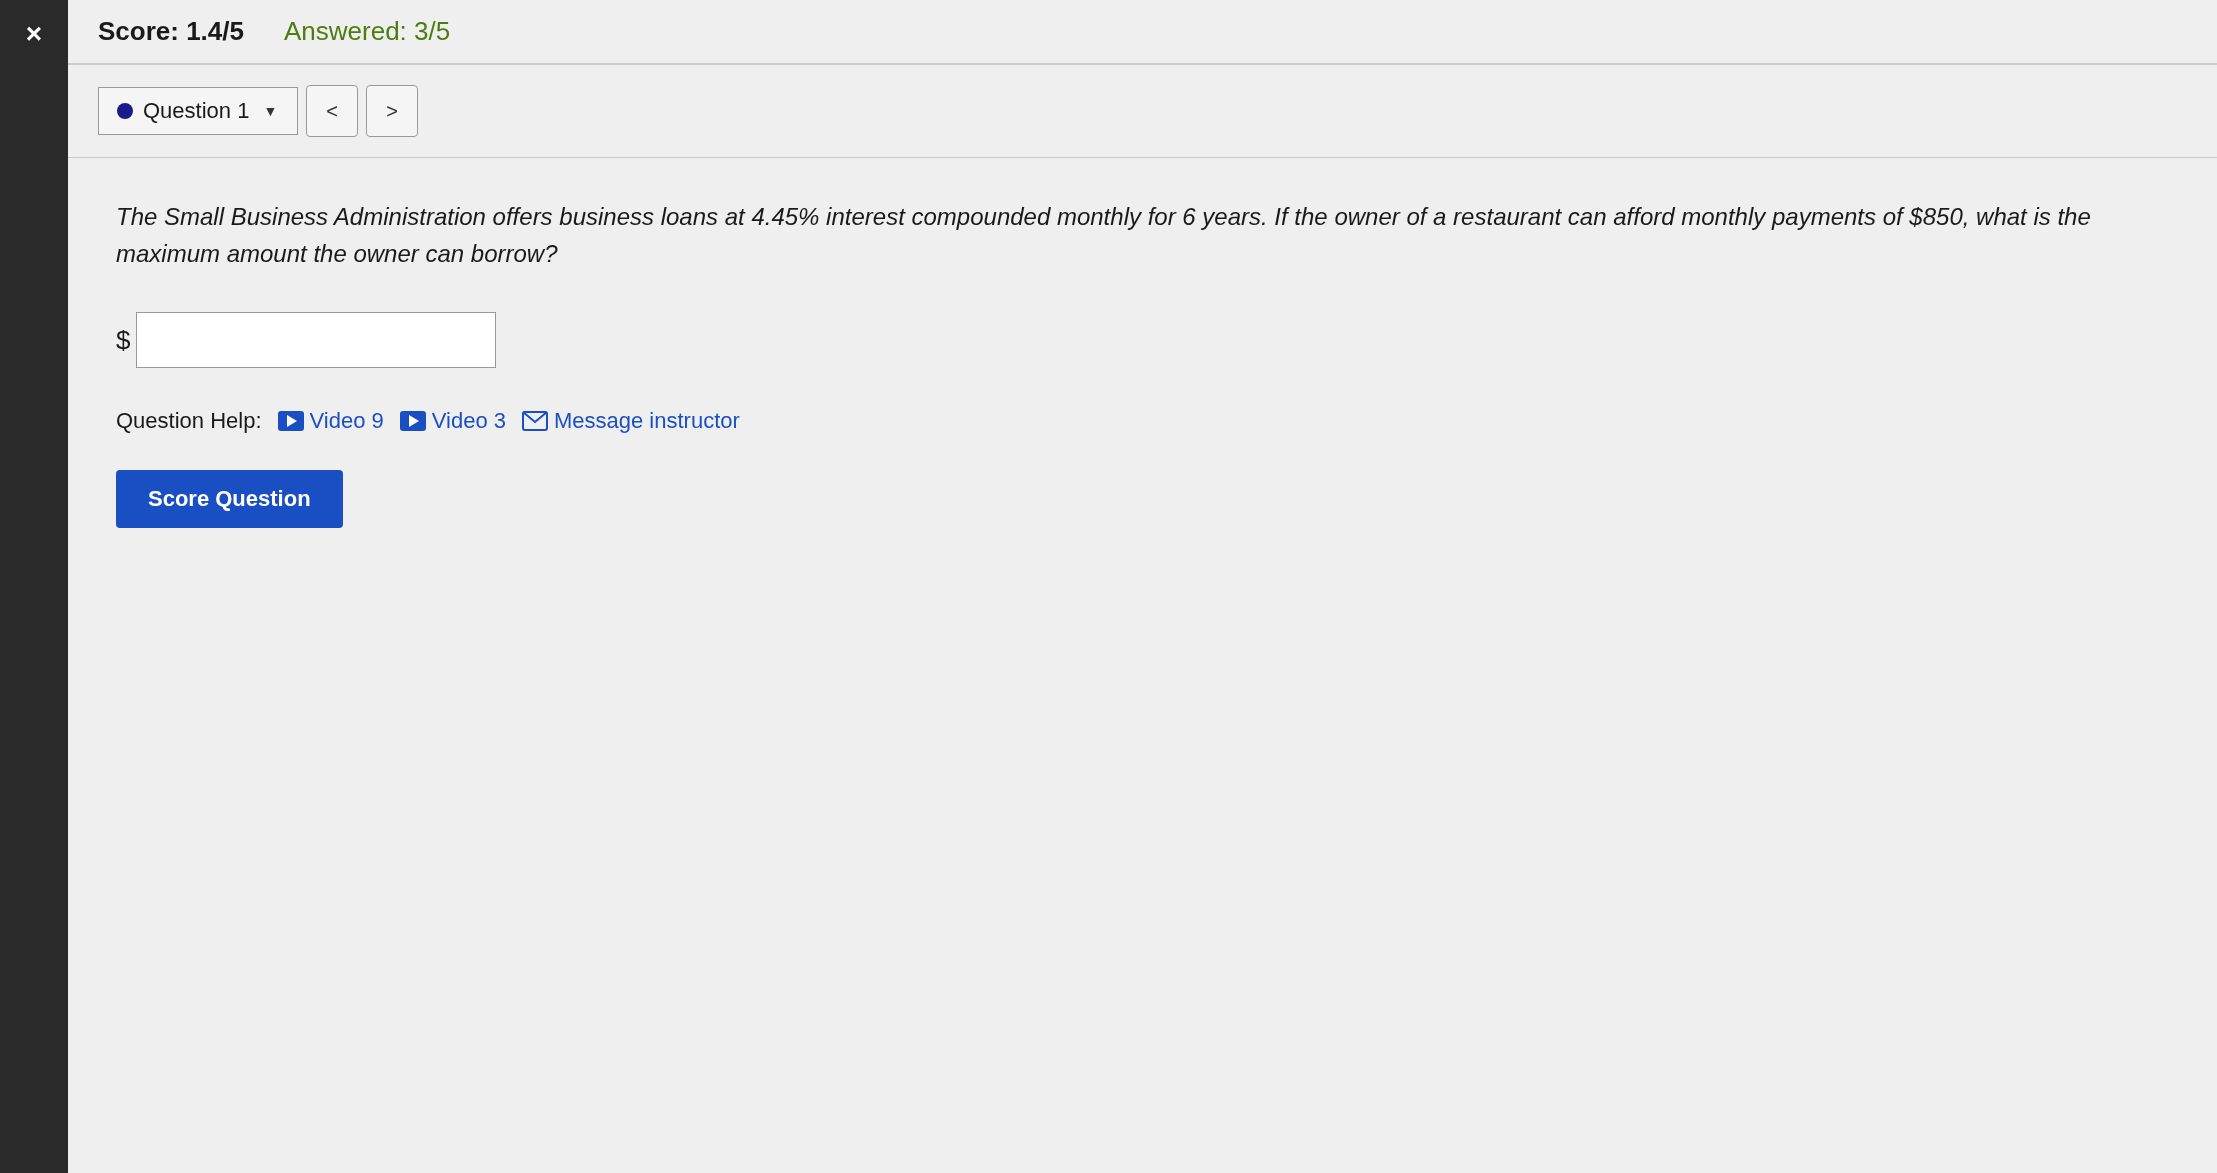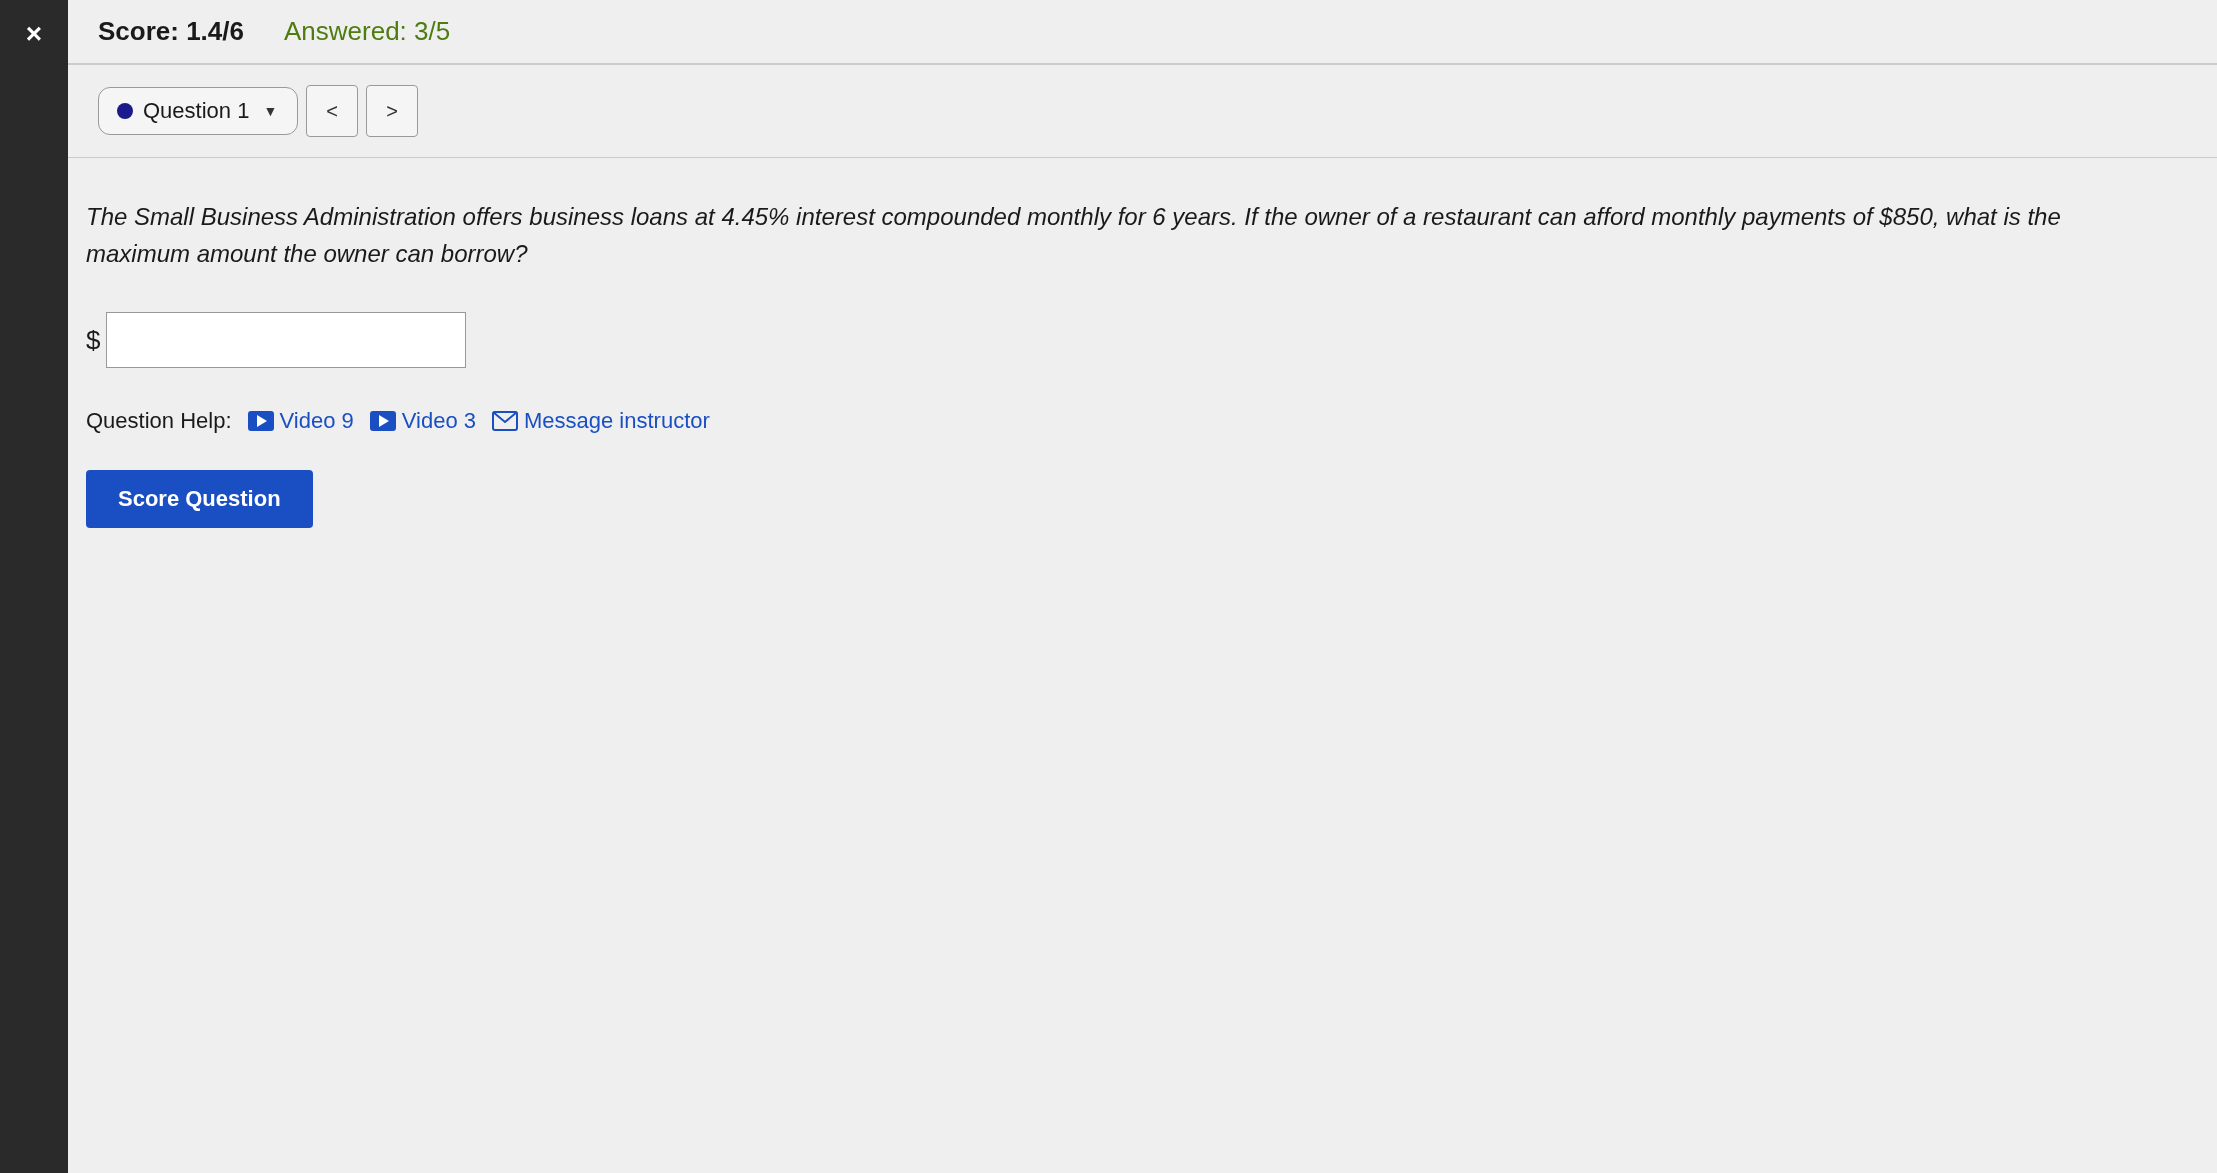--- a/index.html
+++ b/index.html
@@ -74,21 +74,21 @@
       border-bottom: 1px solid #cccccc;
       gap: 0;
     }
 
     .question-selector {
       display: flex;
       align-items: center;
       border: 1.5px solid #999;
       background: #f5f5f5;
       padding: 10px 18px;
-      border-radius: 12px;
+      border-radius: 0;
       cursor: pointer;
       gap: 10px;
       min-width: 200px;
     }
 
     .question-dot {
       width: 16px;
       height: 16px;
       border-radius: 50%;
       background-color: #1a1a8c;
@@ -117,21 +117,21 @@
       align-items: center;
       justify-content: center;
       cursor: pointer;
       font-size: 20px;
       color: #333;
       margin-left: 8px;
       border-radius: 4px;
     }
 
     .question-body {
-      padding: 40px 40px 30px 18px;
+      padding: 40px 40px 30px 48px;
     }
 
     .question-text {
       font-size: 24px;
       color: #1a1a1a;
       line-height: 1.55;
       margin-bottom: 40px;
       max-width: 2000px;
       font-style: italic;
     }
@@ -217,21 +217,21 @@
 </head>
 <body>
 
 <div class="left-bar">
   <span class="close-icon">×</span>
 </div>
 
 <div class="main-content">
 
   <div class="header-bar">
-    <span class="score-text">Score: 1.4/6</span>
+    <span class="score-text">Score: 1.4/5</span>
     <span class="answered-text">Answered: 3/5</span>
   </div>
 
   <div class="question-nav">
     <div class="question-selector">
       <span class="question-dot"></span>
       <span class="question-label">Question 1</span>
       <span class="chevron-down">▼</span>
     </div>
     <div class="nav-arrow">&lt;</div>

